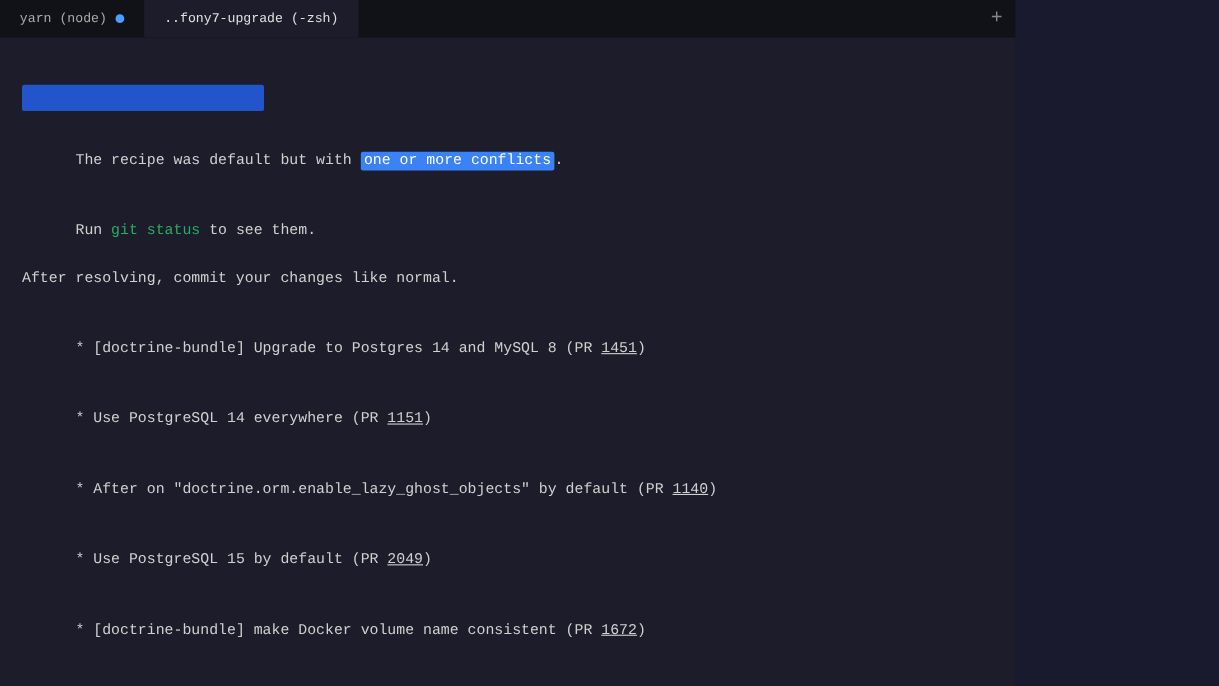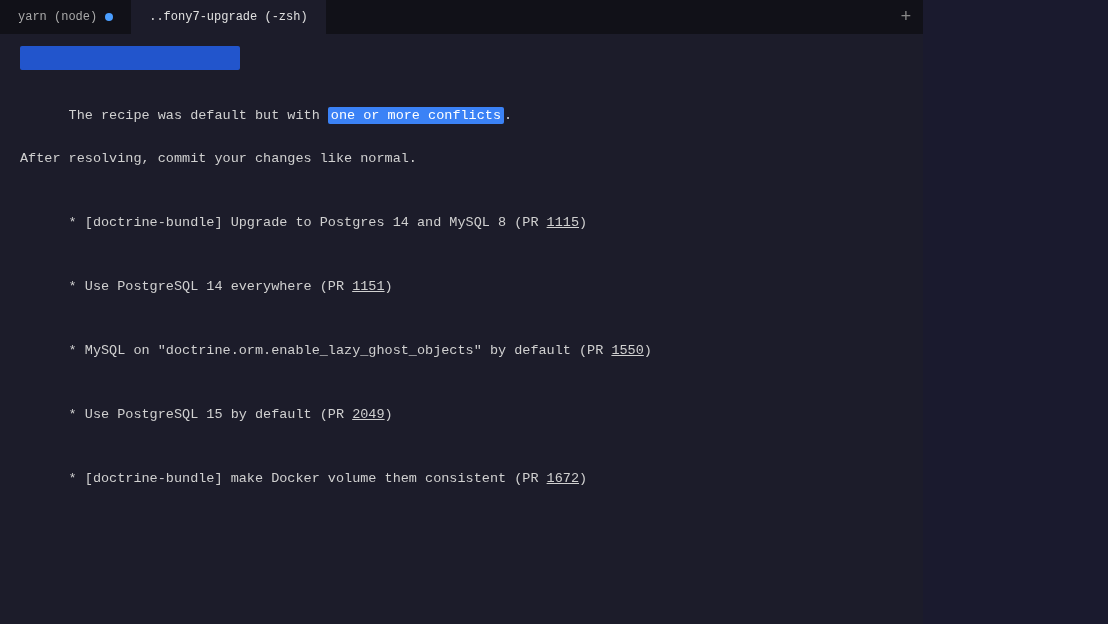--- a/index.html
+++ b/index.html
@@ -11,20 +11,21 @@
       font-family: 'Courier New', Courier, monospace;
       overflow: hidden;
     }
 
     .terminal-window {
       width: 923px;
       height: 624px;
       background: #1c1c2a;
       display: flex;
       flex-direction: column;
+      gap: 31px;
     }
 
     .tab-bar {
       display: flex;
       align-items: center;
       background: #111118;
       height: 34px;
       padding: 0 0;
       flex-shrink: 0;
     }
@@ -125,33 +126,36 @@
     <div class="tab-spacer"></div>
     <div class="tab-add">+</div>
   </div>
 
   <div class="terminal-body">
     <div class="blue-bar"></div>
 
     <div class="line">
       <span>The recipe was default but with </span><span class="highlight-red">one or more conflicts</span><span>.</span>
     </div>
+    <div class="line">
+      <span>Run </span><span class="highlight-green">git status</span><span> to see them.</span>
+    </div>
     <div class="line">After resolving, commit your changes like normal.</div>
     <div class="spacer-line"></div>
 
     <div class="line">
-      <span>* [doctrine-bundle] Upgrade to Postgres 14 and MySQL 8 (PR </span><span class="underline">1115</span><span>)</span>
+      <span>* [doctrine-bundle] Upgrade to Postgres 14 and MySQL 8 (PR </span><span class="underline">1451</span><span>)</span>
     </div>
     <div class="line">
       <span>* Use PostgreSQL 14 everywhere (PR </span><span class="underline">1151</span><span>)</span>
     </div>
     <div class="line">
-      <span>* MySQL on "doctrine.orm.enable_lazy_ghost_objects" by default (PR </span><span class="underline">1550</span><span>)</span>
+      <span>* After on "doctrine.orm.enable_lazy_ghost_objects" by default (PR </span><span class="underline">1140</span><span>)</span>
     </div>
     <div class="line">
       <span>* Use PostgreSQL 15 by default (PR </span><span class="underline">2049</span><span>)</span>
     </div>
     <div class="line">
-      <span>* [doctrine-bundle] make Docker volume them consistent (PR </span><span class="underline">1672</span><span>)</span>
+      <span>* [doctrine-bundle] make Docker volume name consistent (PR </span><span class="underline">1672</span><span>)</span>
     </div>
 
   </div>
 </div>
 
 </body></html>

